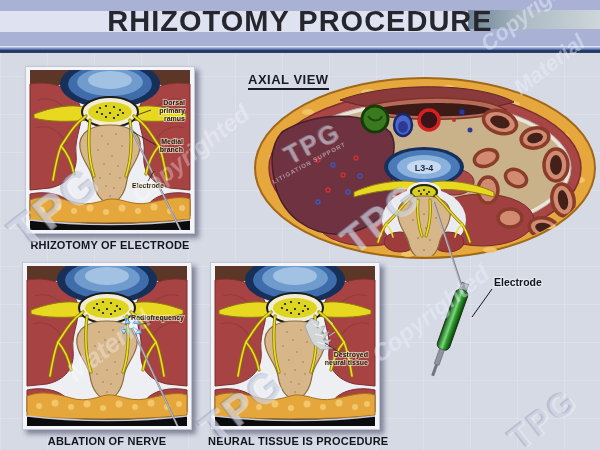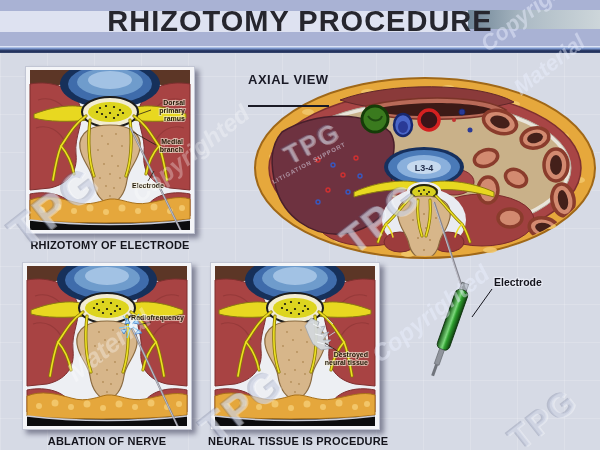--- a/index.html
+++ b/index.html
@@ -24,21 +24,21 @@
     background:linear-gradient(180deg,#f4f7ff 0%,#7e9ad0 35%,#1c2a55 70%,#3a4a72 100%); }
   
   .panel{ position:absolute; }
   .panel-frame{ background:#f4f5f8; border:1px solid #c2c6d4; padding:3px;
     box-shadow:4px 4px 5px rgba(25,25,55,.45); }
   .spine-svg{ display:block; width:162px; height:160px; }
   .caption{ position:absolute; text-align:center; font-size:11px; font-weight:bold;
     color:#14141c; letter-spacing:.2px; white-space:nowrap; }
   
   .axial-title{ position:absolute; left:248px; top:72px; font-size:13px; font-weight:800;
-    color:#1a1a26; letter-spacing:.5px; border-bottom:2px solid #1a1a26; padding-bottom:18px; z-index:3;}
+    color:#1a1a26; letter-spacing:.5px; border-bottom:2px solid #1a1a26; padding-bottom:1px; z-index:3;}
   .axial-svg{ position:absolute; left:248px; top:70px; width:352px; height:325px; z-index:2; }
   
   .wm{ position:absolute; pointer-events:none; z-index:6; font-weight:bold; white-space:nowrap; }
   .wm-script{ font-style:italic; color:rgba(235,240,255,.45); }
   .wm-logo{ color:rgba(205,214,234,.38); letter-spacing:2px;
     text-shadow:1px 1px 0 rgba(255,255,255,.35), -1px -1px 0 rgba(90,100,130,.25); }
   .wm-sub{ font-size:6px; letter-spacing:1px; color:rgba(235,240,255,.5); }
 </style>
 </head>
 <body>

